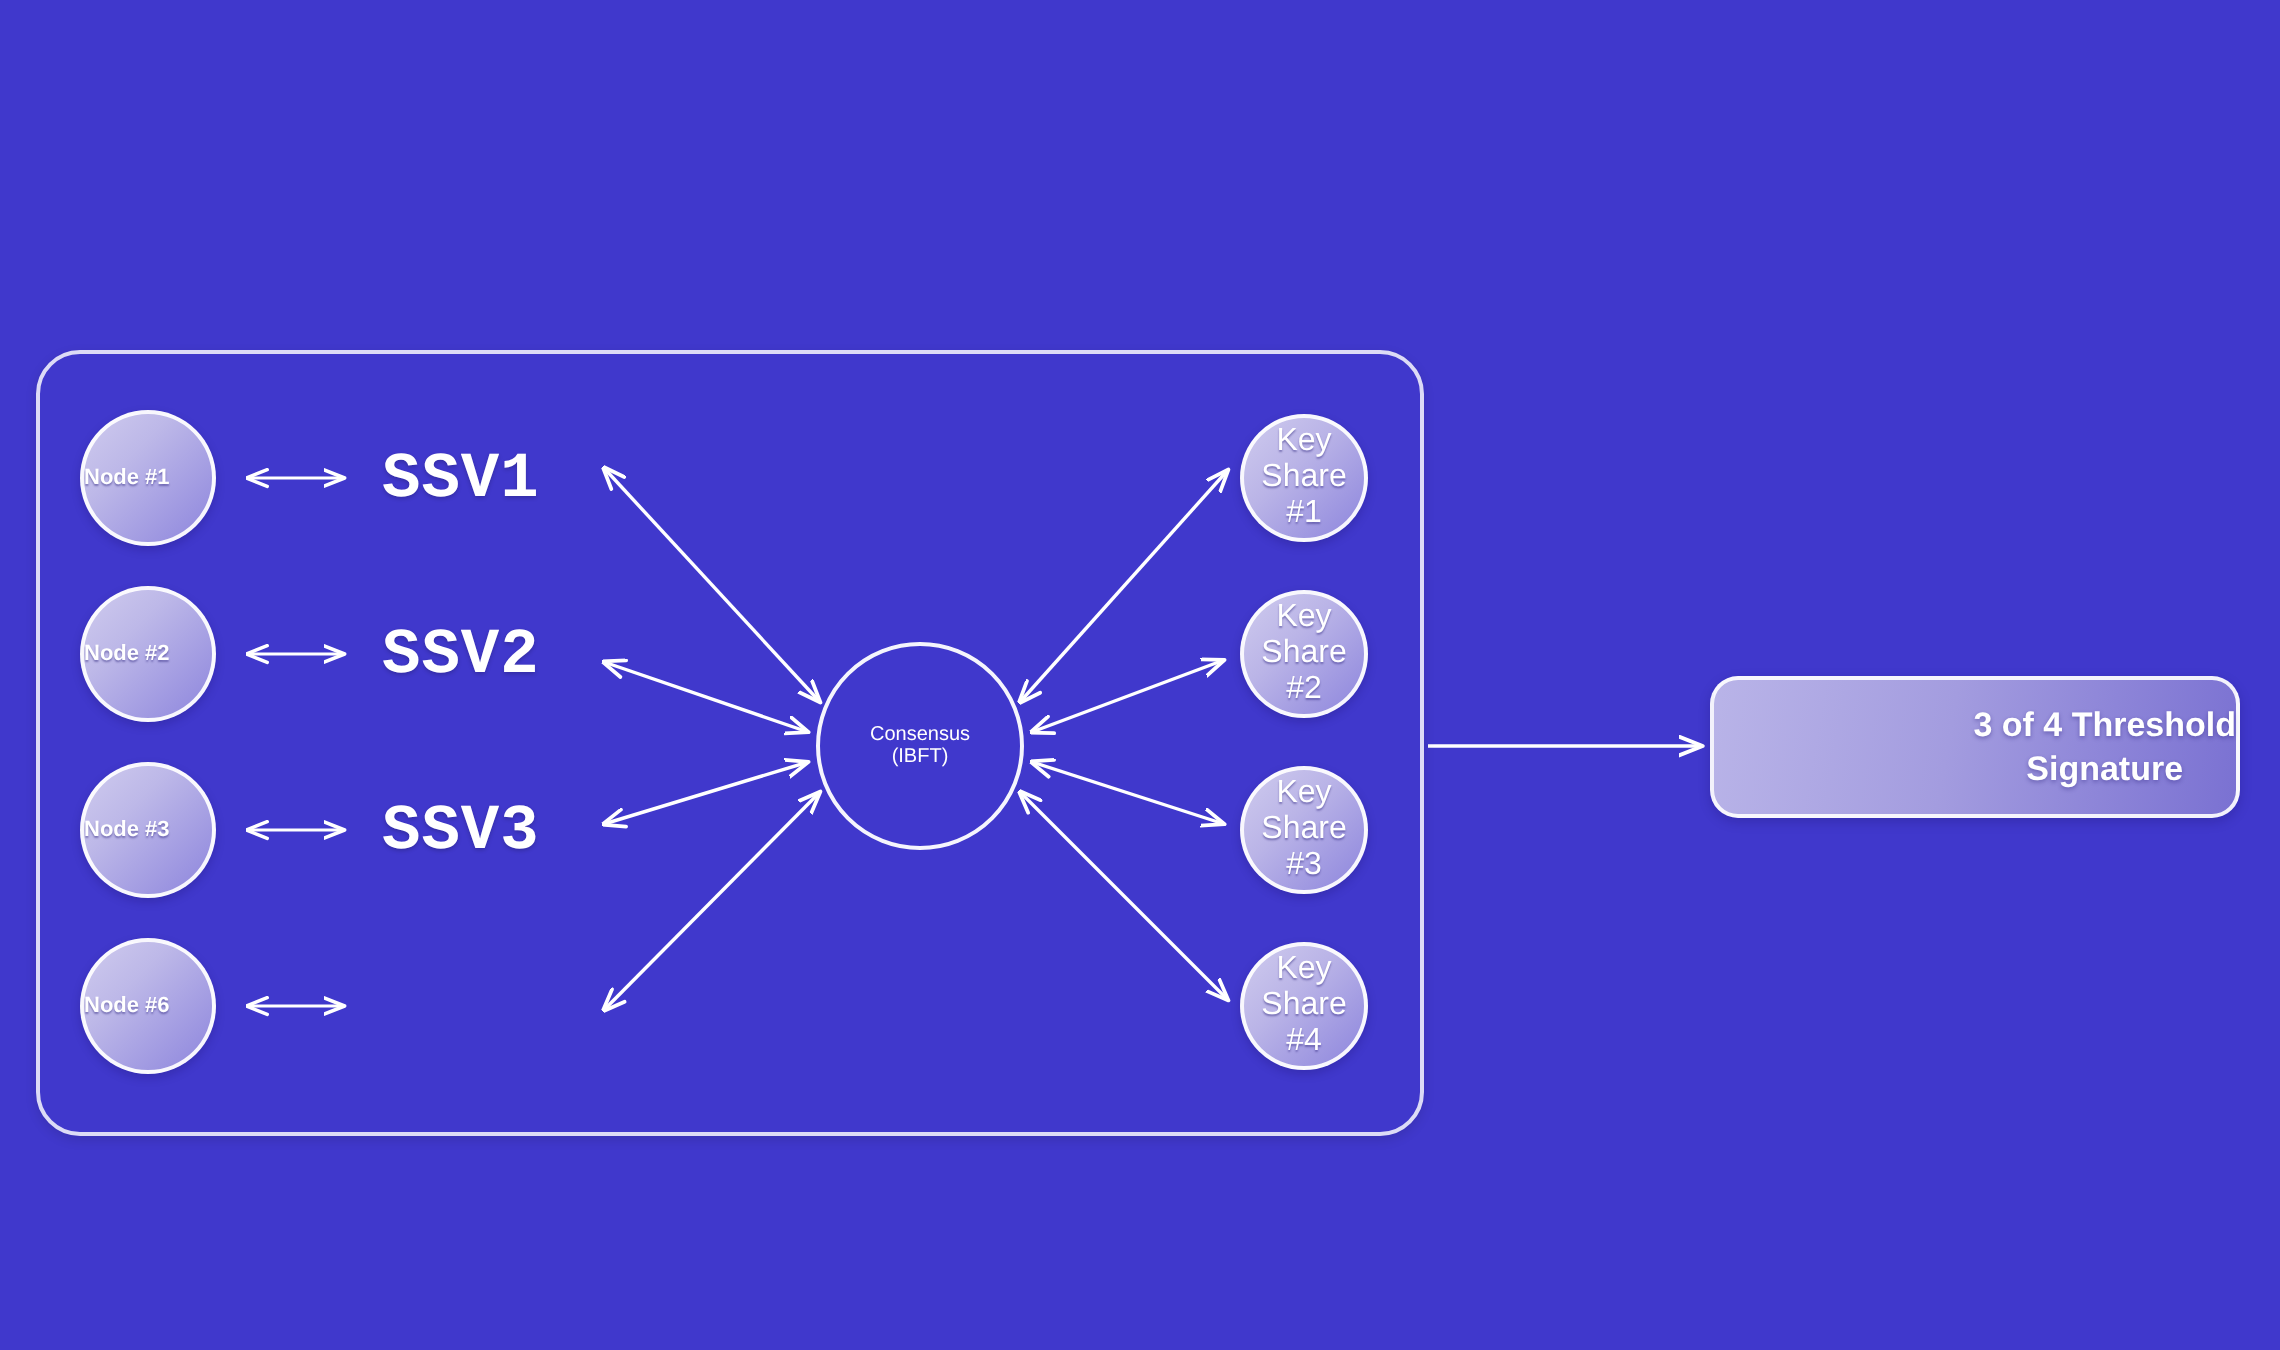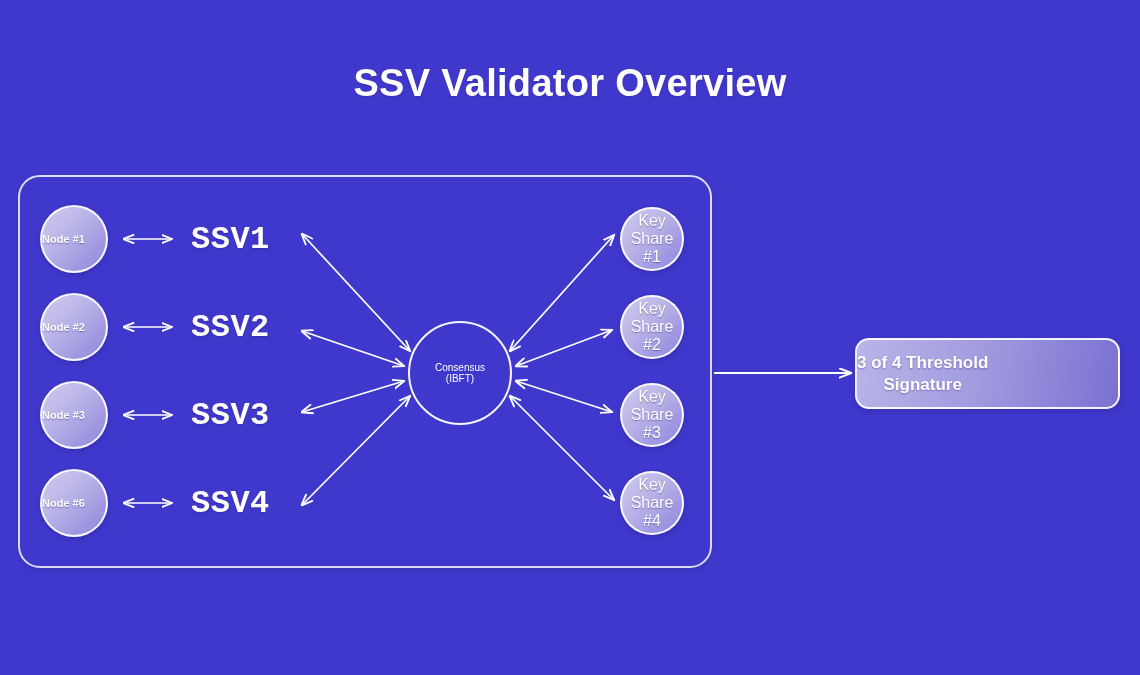--- a/index.html
+++ b/index.html
@@ -118,21 +118,21 @@
     left: 855px;
     top: 338px;
     width: 265px;
     height: 71px;
     border-radius: 14px;
     border: 2px solid rgba(255,255,255,0.9);
     box-sizing: border-box;
     background: linear-gradient(100deg, #b9b4e8 0%, #a39cdf 45%, #7a71d2 100%);
     display: flex;
     align-items: center;
-    justify-content: flex-start;
+    justify-content: flex-end;
     text-align: center;
     color: #ffffff;
     font-size: 17px;
     font-weight: bold;
     line-height: 1.25;
     text-shadow: 0 1px 2px rgba(40,30,120,0.4);
     box-shadow: 0 2px 6px rgba(20,10,80,0.22);
   }
   
   svg.edges {
@@ -142,21 +142,20 @@
     width: 1140px;
     height: 675px;
     pointer-events: none;
   }
 </style>
 </head>
 <body>
 
 <div id="stage">
 
-  <div class="title">SSV Validator Overview</div>
 
   <svg class="edges" viewBox="0 0 1140 675" xmlns="http://www.w3.org/2000/svg">
     <defs>
       <marker id="arrowEnd" markerWidth="8" markerHeight="8" refX="6.4" refY="3" orient="auto">
         <path d="M0,0.4 L6.6,3 L0,5.6" fill="none" stroke="#ffffff" stroke-width="1.1" stroke-linecap="round" stroke-linejoin="round"></path>
       </marker>
       <marker id="arrowStart" markerWidth="8" markerHeight="8" refX="0.6" refY="3" orient="auto">
         <path d="M6.6,0.4 L0,3 L6.6,5.6" fill="none" stroke="#ffffff" stroke-width="1.1" stroke-linecap="round" stroke-linejoin="round"></path>
       </marker>
     </defs>
@@ -196,21 +195,20 @@
   <div class="node-circle" style="left:40px; top:381px;">
     <span>Node #3</span>
   </div>
   <div class="node-circle" style="left:40px; top:469px;">
     <span>Node #6</span>
   </div>
 
   <div class="ssv-label" style="left:191px; top:221px;">SSV1</div>
   <div class="ssv-label" style="left:191px; top:309px;">SSV2</div>
   <div class="ssv-label" style="left:191px; top:397px;">SSV3</div>
-  <div class="ssv-label" style="left:191px; top:485px;">SSV4</div>
 
   <div class="consensus-circle">
     <div>
       <div>Consensus</div>
       <div>(IBFT)</div>
     </div>
   </div>
 
   <div class="share-circle" style="left:620px; top:207px;">
     <div>

